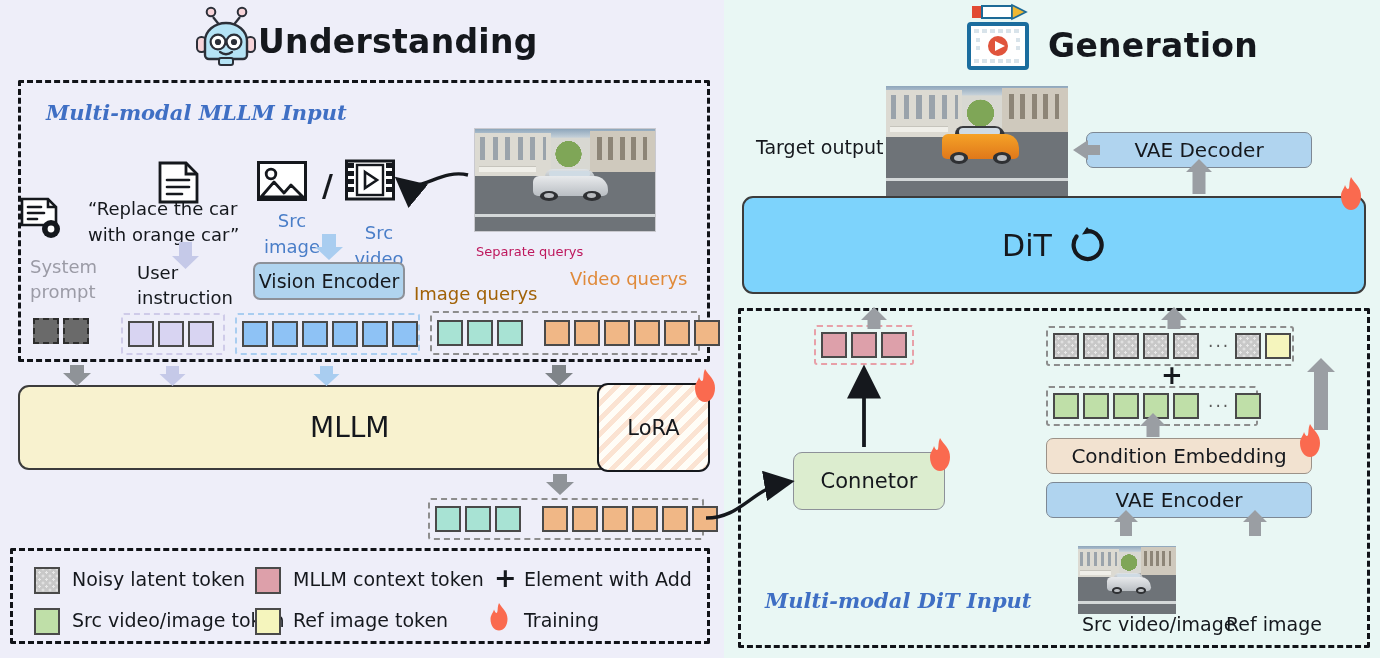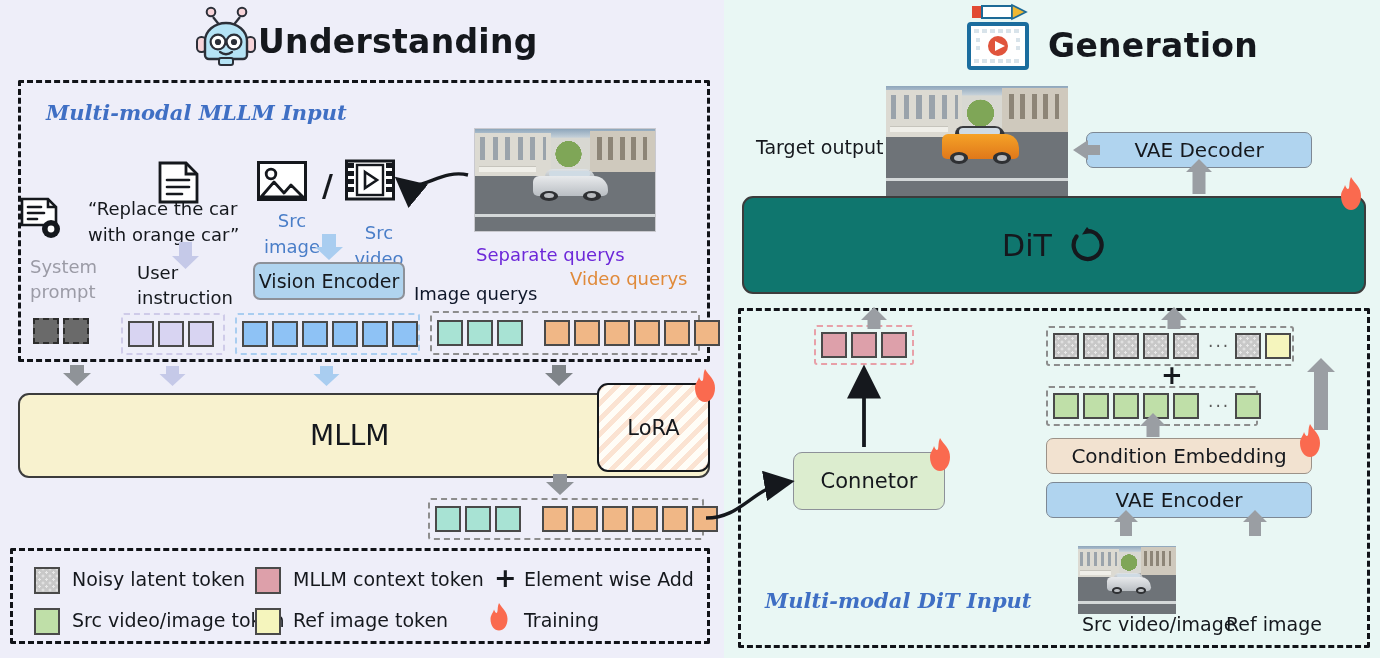--- a/index.html
+++ b/index.html
@@ -78,22 +78,22 @@
   }
   #txt-src-image {
     left:262px; top:208px; width:60px; white-space:normal;
     font-size:18px; color:#4a7ec8; line-height:1.45; text-align:center;
   }
   #txt-src-video {
     left:348px; top:208px; width:62px; white-space:normal;
     font-size:18px; color:#4a7ec8; line-height:1.45; text-align:center;margin-top:12px;
   }
   #txt-slash { left:322px; top:168px; font-size:30px; color:#15181d; font-weight:600; }
-  #txt-separate-querys { left:476px; top:244px; font-size:18px; color:#6d28d9; }
-  #txt-image-querys { left:414px; top:283px; font-size:18px; color:#0f172a; }
+  #txt-separate-querys { left:476px; top:244px; font-size:13px; color:#be185d; }
+  #txt-image-querys { left:414px; top:283px; font-size:18px; color:#a16207; }
   #txt-video-querys { left:570px; top:268px; font-size:18px; color:#e08a3a; }
 
   #txt-target-output { left:756px; top:136px; font-size:19px; color:#15181d; }
   #txt-src-video-image { left:1082px; top:613px; font-size:19px; color:#15181d; }
   #txt-ref-image { left:1226px; top:613px; font-size:19px; color:#15181d; }
   #txt-plus-dit { left:1161px; top:360px; font-size:26px; color:#15181d; font-weight:700; }
 
   
   .module {
     position:absolute;
@@ -104,34 +104,34 @@
   }
   #mod-vision-encoder {
     left:253px; top:262px; width:152px; height:38px;
     background:#b0d4ef; border:2px solid #8d9199;
     border-radius:7px; font-size:19px;
   }
   #mod-mllm {
     left:18px; top:385px; width:692px; height:85px;
     background:#f8f2cf; border:2px solid #3c3c3c;
     border-radius:11px; font-size:28px;
-    justify-content:flex-start; padding-left:290px;margin-top:8px;
+    justify-content:flex-start; padding-left:290px;
   }
   #mod-lora {
     left:597px; top:383px; width:113px; height:89px;
     border:2.5px solid #15181d; border-radius:11px;
     font-size:21px;
     background:
       repeating-linear-gradient(135deg,
         #fbe3d2 0px, #fbe3d2 5px,
         #fffdf7 5px, #fffdf7 11px);
   }
   #mod-dit {
     left:742px; top:196px; width:624px; height:98px;
-    background:#0f766e; border:2px solid #3c3c3c;
+    background:#7dd3fc; border:2px solid #3c3c3c;
     border-radius:11px; font-size:30px;
     gap:16px;
   }
   #mod-vae-decoder {
     left:1086px; top:132px; width:226px; height:36px;
     background:#b0d4ef; border:1.5px solid #7d8894;
     border-radius:7px; font-size:20px;
   }
   #mod-connector {
     left:793px; top:452px; width:152px; height:58px;
@@ -505,21 +505,21 @@
   <div class="legend-sw tok-src" id="lg-sw-2"></div>
   <div class="legend-txt" id="lg-tx-2">Src video/image token</div>
 
   <div class="legend-sw tok-ctx" id="lg-sw-3"></div>
   <div class="legend-txt" id="lg-tx-3">MLLM context token</div>
 
   <div class="legend-sw tok-ref" id="lg-sw-4"></div>
   <div class="legend-txt" id="lg-tx-4">Ref image token</div>
 
   <div class="legend-txt" id="lg-plus">+</div>
-  <div class="legend-txt" id="lg-tx-5">Element wise Add</div>
+  <div class="legend-txt" id="lg-tx-5">Element with Add</div>
 
   <svg id="lg-fl" viewBox="0 0 26 30">
     <path d="M13 1 C16.5 7 21.5 9.5 21.5 17 C21.5 24 17.5 28.5 13 28.5 C8.5 28.5 4.5 24 4.5 17 C4.5 13 7 11 8 7.5 C9.3 11 10.5 11.8 11.3 10 C12 7.5 11.3 4.3 13 1 Z" fill="#fa6a4f"></path>
   </svg>
   <div class="legend-txt" id="lg-tx-6">Training</div>
 
   
 
   <div class="txt" id="txt-target-output">Target output</div>
 

